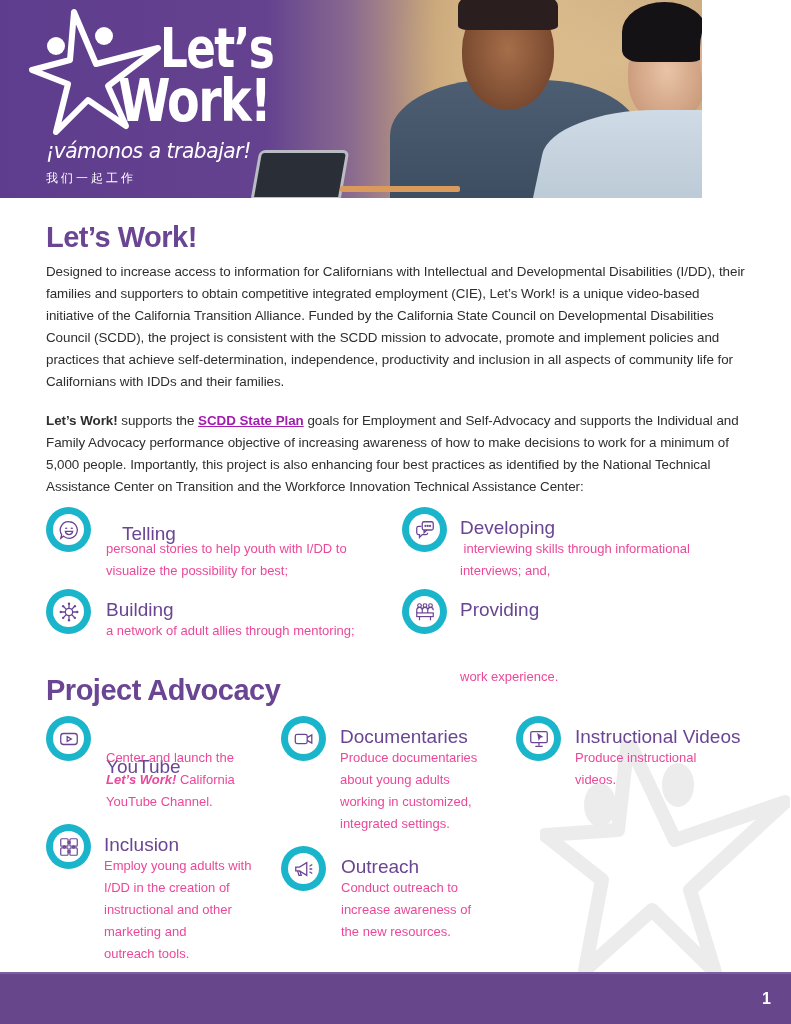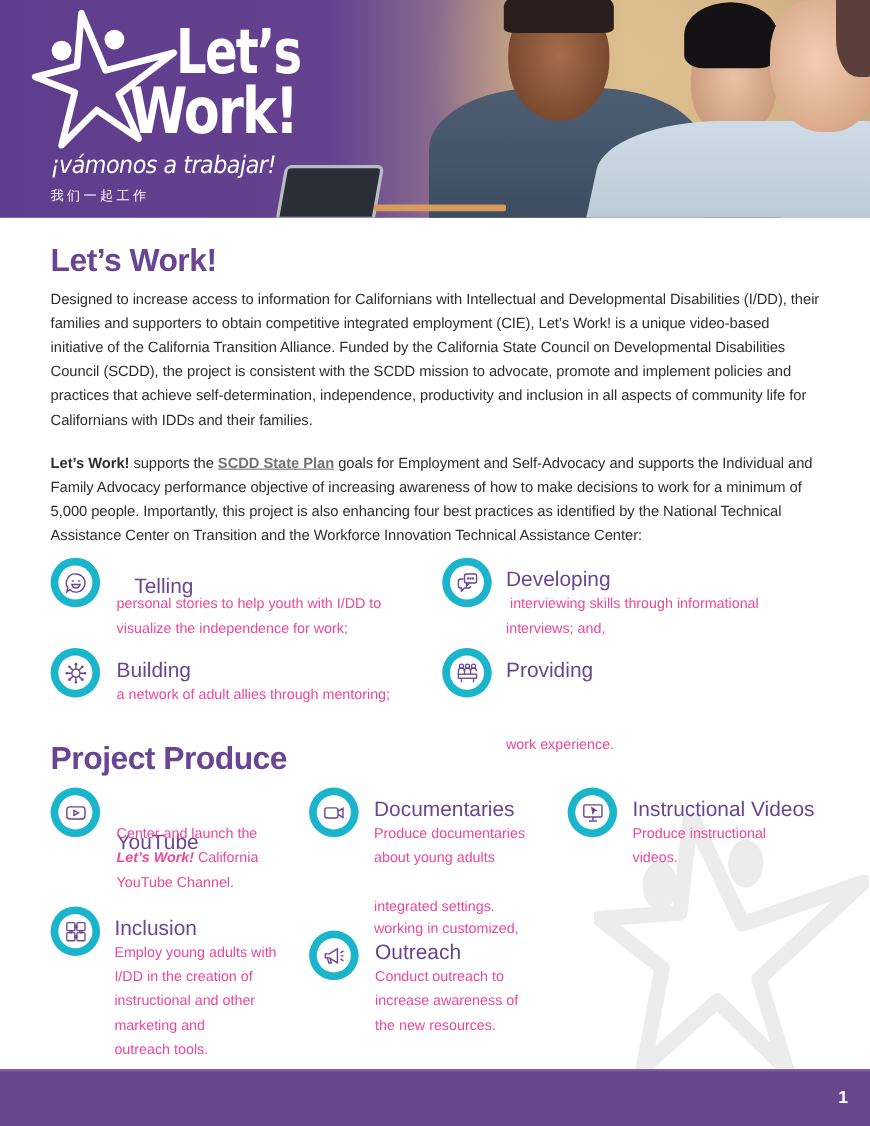--- a/index.html
+++ b/index.html
@@ -1,20 +1,20 @@
 <!DOCTYPE html>
 <html><head>
 <meta charset="utf-8">
 <style>
   * { box-sizing: border-box; margin: 0; padding: 0; }
   html, body { width: 791px; height: 1024px; overflow: hidden; background: #ffffff; }
   body { position: relative; font-family: "Liberation Sans", sans-serif; color: #2b2b2b; }
 
   
-  .banner { position: absolute; left: 0; top: 0; width: 791px; height: 198px; overflow: hidden;
+  .banner { position: absolute; left: 0; top: 0; width: 702px; height: 198px; overflow: hidden;
     background: linear-gradient(90deg, #5f3d8e 0%, #64428f 38%, #8a6a8f 50%, #c9a77a 62%, #d9b98a 72%, #c4a57d 100%); }
   .banner .photo-left { position: absolute; left: 380px; top: 0; width: 411px; height: 198px;
     background: radial-gradient(ellipse at 60% 30%, rgba(230,200,150,0.5), rgba(0,0,0,0) 70%); }
   .person { position: absolute; border-radius: 50% 50% 40% 40%; }
   .p1-head { left: 462px; top: 0px; width: 92px; height: 110px; background: radial-gradient(ellipse at 50% 45%, #a66e4a 0%, #7a4a30 70%); border-radius: 45% 45% 50% 50%; }
   .p1-hair { left: 458px; top: -10px; width: 100px; height: 40px; background: #2a1e1e; border-radius: 40% 40% 10% 10%; }
   .p1-body { left: 390px; top: 80px; width: 250px; height: 140px; background: linear-gradient(180deg,#4d5e73,#3a4b60); border-radius: 40% 40% 0 0; }
   .p2-hair { left: 622px; top: 2px; width: 85px; height: 60px; background: #141214; border-radius: 50% 50% 20% 20%; }
   .p2-head { left: 628px; top: 35px; width: 78px; height: 90px; background: radial-gradient(ellipse at 50% 40%, #e9c3a6 0%, #c89878 80%); border-radius: 40% 40% 50% 50%; }
   .p2-body { left: 640px; top: 120px; width: 70px; height: 90px; background: #1a1a1a; border-radius: 30% 30% 0 0; }
@@ -31,21 +31,21 @@
   .logo-work { position: absolute; left: 92px; top: 64px; font-family: "DejaVu Sans", sans-serif; color: #fff; font-size: 58px; line-height: 58px; font-weight: bold; letter-spacing: -2px; transform: scaleX(0.82); transform-origin: left top; }
   .logo-spanish { position: absolute; left: 20px; top: 130px; color: #fff; font-family: "DejaVu Sans", sans-serif; font-size: 22px; font-style: italic; letter-spacing: -0.5px; white-space: nowrap; transform: scaleX(0.92); transform-origin: left top; }
   .logo-chinese { position: absolute; left: 20px; top: 162px; color: #fff; font-family: "DejaVu Sans", sans-serif; font-size: 12px; letter-spacing: 3px; white-space: nowrap; }
 
   
   .content { position: absolute; left: 46px; top: 220px; width: 700px; }
   h1.title { color: #6a4593; font-family: "Liberation Sans", sans-serif; font-weight: bold; font-size: 29px; line-height: 34px; letter-spacing: -0.5px; }
   .para { font-size: 13.4px; line-height: 22px; color: #2e2e2e; margin-top: 7px; letter-spacing: -0.05px; }
   .para2 { margin-top: 17px; }
   .para b { font-weight: bold; }
-  .para a { color: #737373; text-decoration: underline; font-weight: bold; }
+  .para a { color: #a21caf; text-decoration: underline; font-weight: bold; }
 
   
   .practice { position: absolute; }
   .icon-circle { position: absolute; width: 45px; height: 45px; border-radius: 50%; background: #1ab4cb; }
   .icon-circle .inner { position: absolute; left: 7px; top: 7px; width: 31px; height: 31px; border-radius: 50%; background: #ffffff; display: flex; align-items: center; justify-content: center; }
   .icon-circle svg { width: 22px; height: 22px; }
   .p-title { position: absolute; color: #6a4593; font-size: 19px; line-height: 22px; font-family: "Liberation Sans", sans-serif; }
   .p-desc { position: absolute; font-size: 13px; line-height: 22px; color: #ec4899; }
 
   h2.section { position: absolute; left: 46px; top: 673px; color: #6a4593; font-weight: bold; font-size: 29px; line-height: 34px; letter-spacing: -0.5px; }
@@ -100,21 +100,21 @@
           <g fill="none" stroke="#6a4593" stroke-width="1.4">
             <path d="M12 3a9 9 0 1 1-6 15.7L3 21l1-4A9 9 0 0 1 12 3z"></path>
             <path d="M8 10.5c.5-.8 1.5-.8 2 0M14 10.5c.5-.8 1.5-.8 2 0"></path>
             <path d="M8 13.5h8c-.5 2.5-2 3.5-4 3.5s-3.5-1-4-3.5z"></path>
           </g>
         </svg>
   </div>
     </div>
   <div class="p-title" style="left:60px; top:16px;margin-left:16px;">Telling</div>
   <div class="p-desc" style="left:60px; top:31px; white-space:nowrap;">personal stories to help youth with I/DD to</div>
-  <div class="p-desc" style="left:60px; top:53px; white-space:nowrap;">visualize the independence for work;</div>
+  <div class="p-desc" style="left:60px; top:53px; white-space:nowrap;">visualize the possibility for best;</div>
 </div>
 
 <div class="practice" style="left:402px; top:507px;">
   <div class="icon-circle">
       <div class="inner">
     <svg viewBox="0 0 24 24">
           <g fill="none" stroke="#6a4593" stroke-width="1.4">
             <rect x="9" y="3" width="12" height="9" rx="2"></rect>
             <path d="M11 12v3l3-3"></path>
             <path d="M8 8H5a2 2 0 0 0-2 2v5a2 2 0 0 0 2 2h1v3l3-3h4a2 2 0 0 0 2-2"></path>
@@ -167,21 +167,21 @@
             <rect x="3" y="13" width="18" height="4"></rect>
             <path d="M6 17v4M18 17v4"></path>
           </g>
         </svg>
   </div>
     </div>
   <div class="p-title" style="left:58px; top:10px;">Providing</div>
   <div class="p-desc" style="left:58px; top:31px; white-space:nowrap;margin-top:46px;">work experience.</div>
 </div>
 
-<h2 class="section">Project Produce</h2>
+<h2 class="section">Project Advocacy</h2>
 
 <svg class="watermark" viewBox="0 0 250 235">
   <g fill="none" stroke="#ececec" stroke-width="14" stroke-linecap="round" stroke-linejoin="round">
     <path d="M88 0 L78 90 L5 95 L62 140 L45 230 L112 170 L175 232 L150 150 L245 62 L135 100 Z"></path>
   </g>
   <ellipse cx="60" cy="65" rx="16" ry="22" fill="#ececec"></ellipse>
   <ellipse cx="138" cy="45" rx="16" ry="22" fill="#ececec"></ellipse>
 </svg>
 
 <div class="practice" style="left:46px; top:716px;">
@@ -208,21 +208,21 @@
           <g fill="none" stroke="#6a4593" stroke-width="1.4">
             <rect x="2.5" y="7" width="13" height="10" rx="2"></rect>
             <path d="M15.5 10.5l5-3v9l-5-3"></path>
           </g>
         </svg>
   </div>
     </div>
   <div class="p-title" style="left:59px; top:10px;">Documentaries</div>
   <div class="p-desc" style="left:59px; top:31px; white-space:nowrap;">Produce documentaries</div>
   <div class="p-desc" style="left:59px; top:53px; white-space:nowrap;">about young adults</div>
-  <div class="p-desc" style="left:59px; top:75px; white-space:nowrap;margin-top:42px;">working in customized,</div>
+  <div class="p-desc" style="left:59px; top:75px; white-space:nowrap;">working in customized,</div>
   <div class="p-desc" style="left:59px; top:97px; white-space:nowrap;">integrated settings.</div>
 </div>
 
 <div class="practice" style="left:516px; top:716px;">
   <div class="icon-circle">
       <div class="inner">
     <svg viewBox="0 0 24 24">
           <g fill="none" stroke="#6a4593" stroke-width="1.4">
             <rect x="3" y="4" width="18" height="12" rx="1.5"></rect>
             <path d="M12 16v3M8 20h8"></path>

